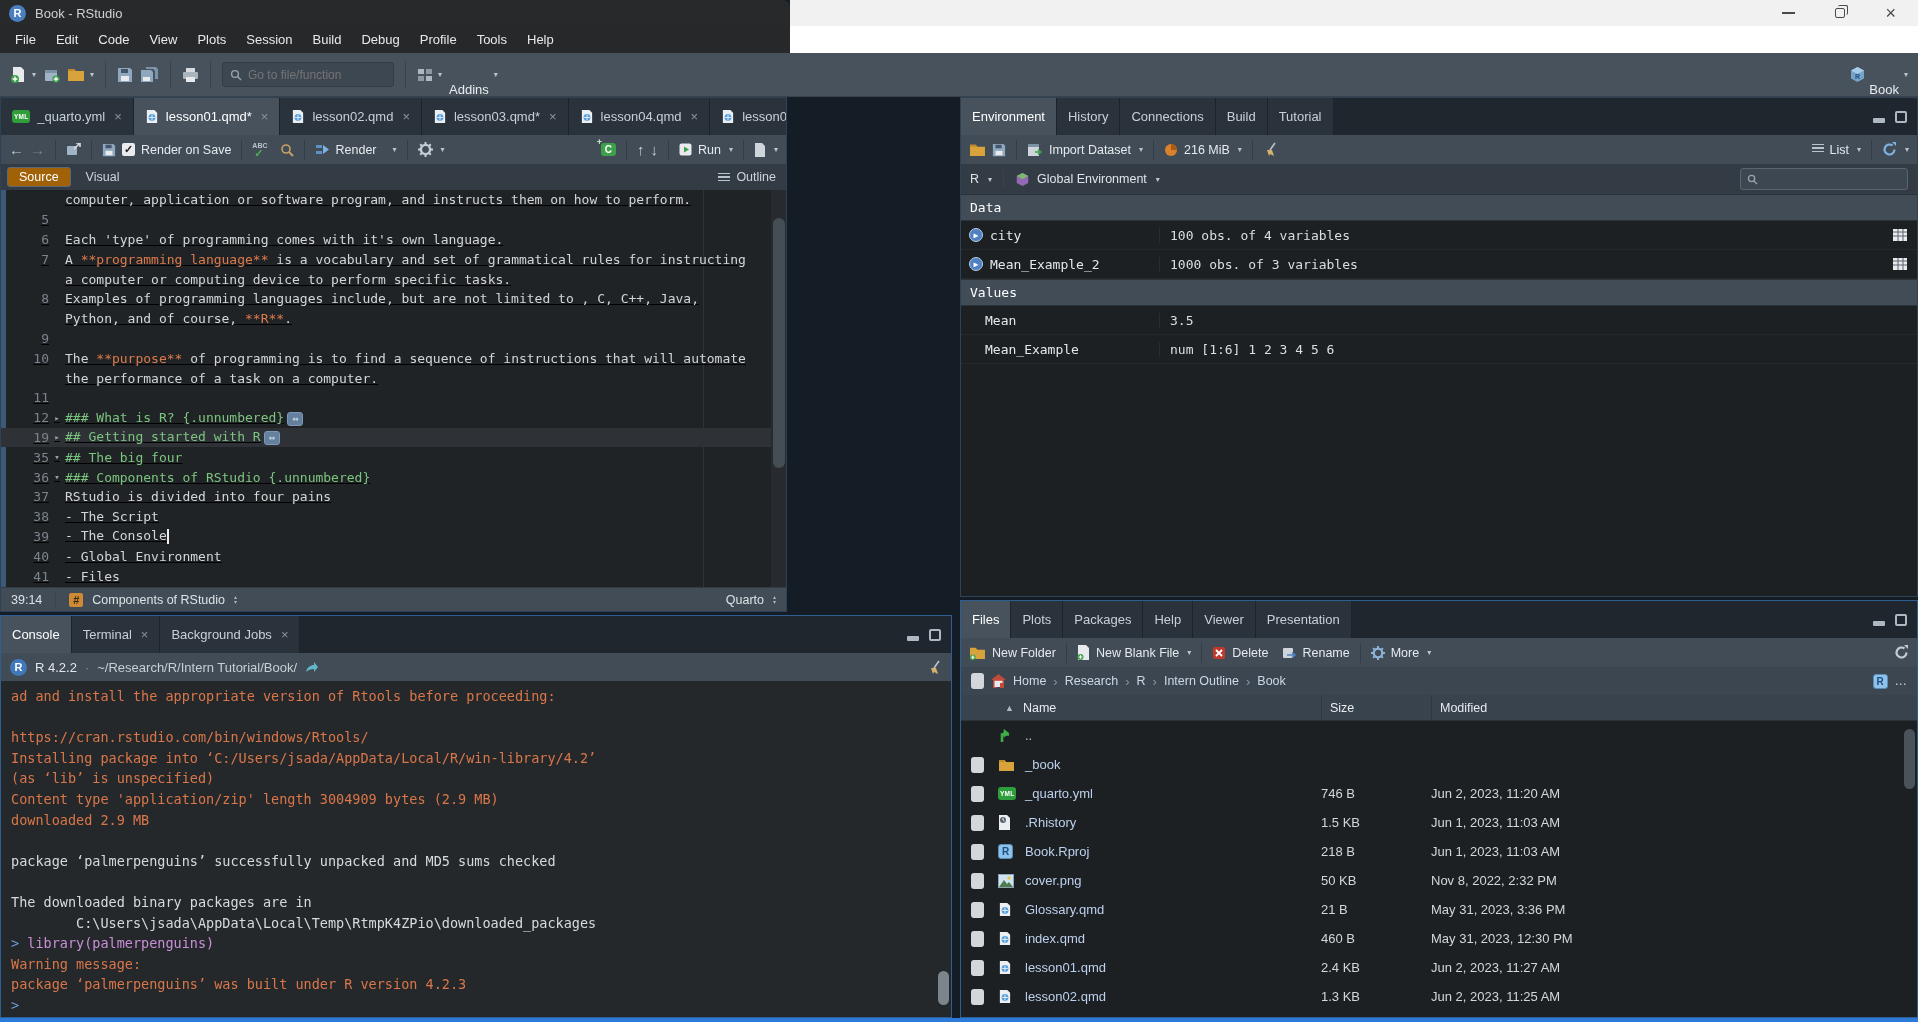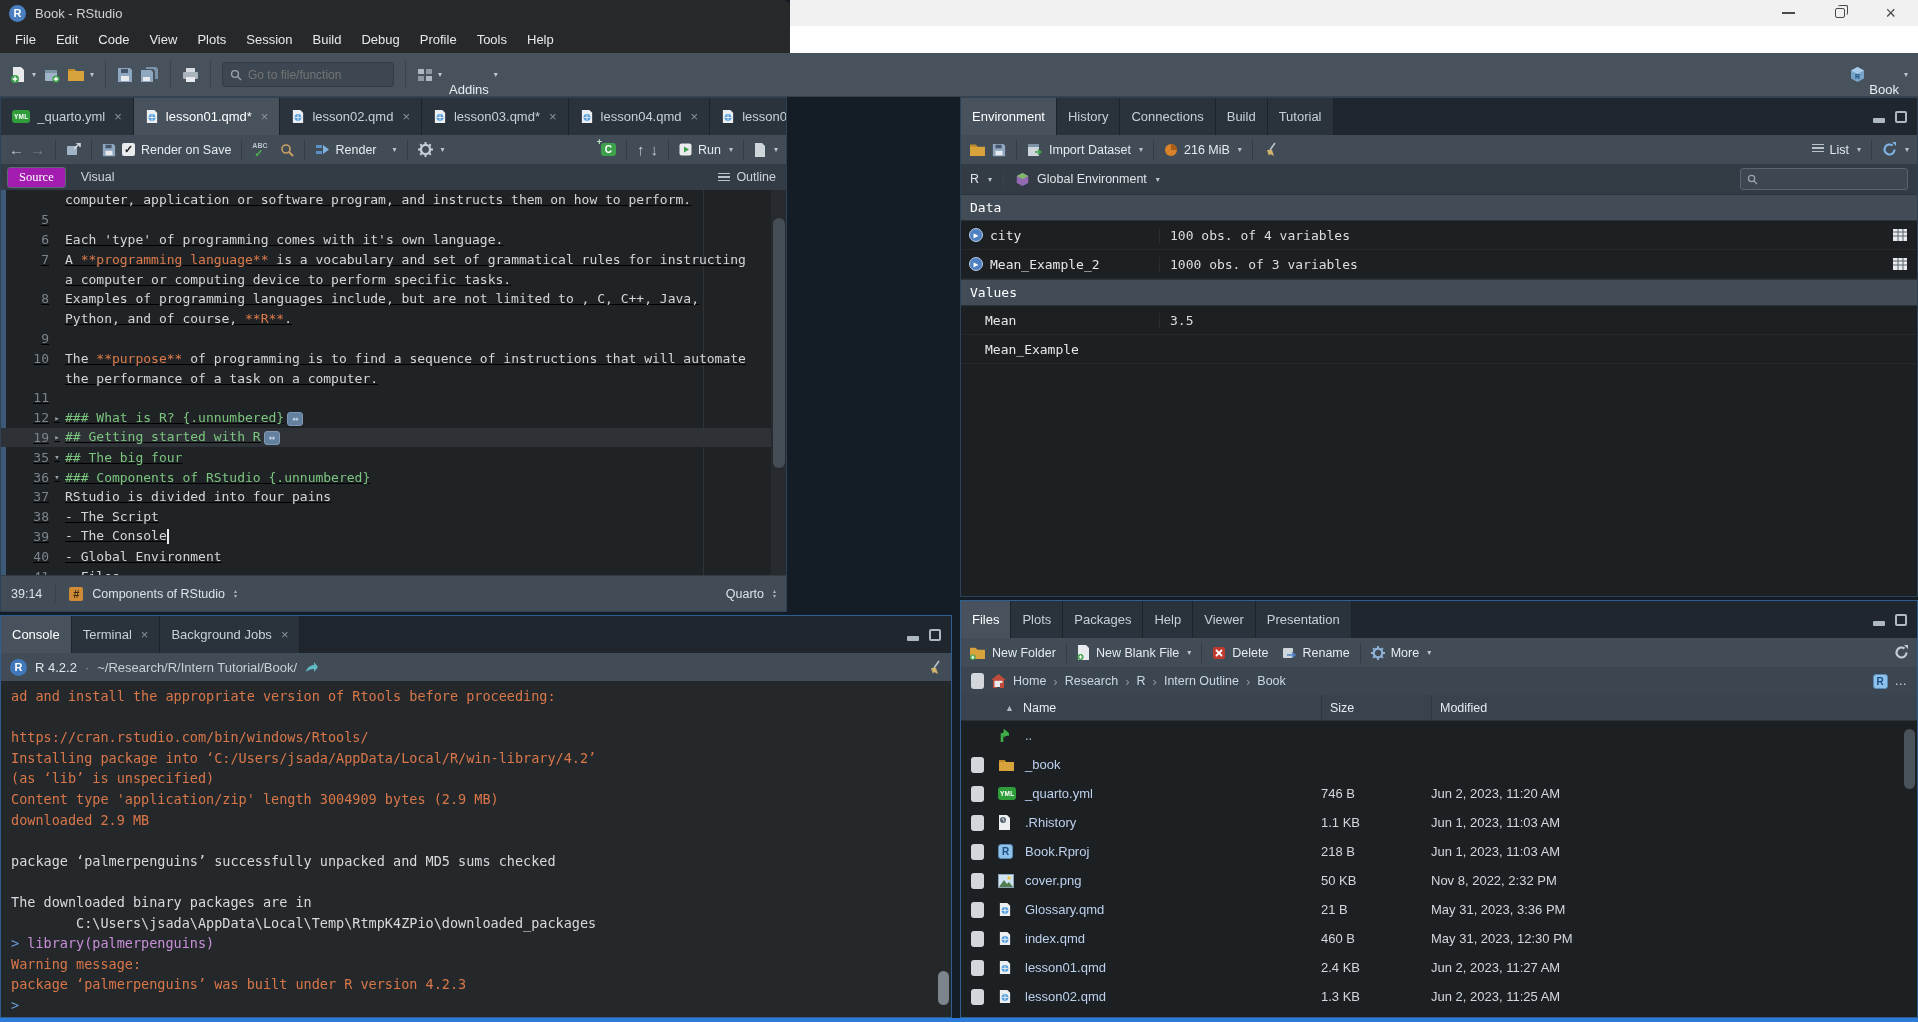--- a/index.html
+++ b/index.html
@@ -57,42 +57,42 @@
   .arrow-ch { font-size:15px; color:#c3cdd5; }
   .arrow-ch.dim { color:#78828b; }
   .cb { width:13px; height:13px; background:#e9ebed; border-radius:2px; color:#222; font-size:11px; line-height:13px; text-align:center; font-weight:bold; }
   .abc { font-size:7px; color:#b9c3ca; font-weight:bold; position:relative; top:-4px; }
   .abc-check { color:#4fae53; font-size:11px; position:absolute; left:2px; top:5px; }
   .chunk-badge { background:#3da04a; border-radius:3px; color:#fff; font-size:10px; font-weight:bold; padding:1px 4px; position:relative; }
   .chunk-badge::before { content:"+"; position:absolute; left:-4px; top:-6px; color:#bfe8c2; font-size:9px; }
 
   .mode-row { height:26px; background:#333c44; display:flex; align-items:center; padding:0 6px; gap:4px; font-size:12.5px; color:#cdd4da; flex:0 0 auto; }
   .mode-btn { padding:2px 11px; border-radius:3px; }
-  .mode-btn.sel { background:#a21caf; border:1px solid #5d6872; color:#fff;font-family:Liberation Serif, serif; }
+  .mode-btn.sel { background:#a16207; border:1px solid #5d6872; color:#fff; }
   .outline-btn { margin-left:auto; display:flex; gap:6px; align-items:center; padding-right:4px; }
   .bars { display:inline-block; width:12px; }
   .bars i { display:block; height:1.5px; background:#b9c3ca; margin:2px 0; }
 
   
   .editor { flex:1; background:#202325; font-family:"DejaVu Sans Mono","Liberation Mono",monospace; font-size:13px; position:relative; overflow:hidden; }
   .left-strip { position:absolute; left:0; top:0; bottom:0; width:5px; background:#3c5a77; }
   .margin-line { position:absolute; left:702px; top:0; bottom:0; width:1px; background:#2e3337; }
   .ed-track { position:absolute; right:0; top:0; bottom:0; width:15px; background:#272b2f; }
   .ed-thumb { position:absolute; right:1.5px; top:28px; width:12px; height:250px; background:#454d55; border-radius:6px; }
   .ed-line { height:19.8px; display:flex; align-items:center; position:relative; white-space:pre;text-decoration:underline; }
   .ed-line.cur { background:#2e3236; }
   .gut { width:48px; text-align:right; color:#7b848d; flex:0 0 auto; }
   .fold { width:16px; font-size:9px; color:#98a2ab; text-align:center; flex:0 0 auto; }
   .code { white-space:pre; color:#d3d6d9; }
   .seg-b { color:#dd7a4b;margin-top:34px; }
   .seg-h { color:#7cc57f; }
   .pill { display:inline-block; background:#64809f; border:1px solid #8098b4; border-radius:3px; color:#e6edf6; font-size:10px; line-height:12px; padding:0 4px; margin-left:3px; }
   .caret { display:inline-block; width:2px; height:15px; background:#ececec; vertical-align:middle; }
 
-  .status-bar { height:36px; background:#414c57; border-top:1px solid #333c44; display:flex; align-items:center; gap:9px; padding:0 10px; font-size:12.5px; color:#dde2e6; flex:0 0 auto; }
+  .status-bar { height:24px; background:#414c57; border-top:1px solid #333c44; display:flex; align-items:center; gap:9px; padding:0 10px; font-size:12.5px; color:#dde2e6; flex:0 0 auto; }
   .hash-chip { width:14px; height:14px; background:#cf8a36; color:#3c2b10; font-weight:bold; font-size:11px; text-align:center; line-height:14px; border-radius:2px; }
   .tiny-arrows { font-size:6px; line-height:5px; color:#aab3bb; display:inline-flex; flex-direction:column; }
 
   
   .console-info { height:28px; background:#414c57; display:flex; align-items:center; gap:8px; padding:0 9px; font-size:13px; color:#e2e6ea; flex:0 0 auto; }
   .r-ball { width:17px; height:17px; border-radius:50%; background:#4178bc; color:#fff; font-size:11px; font-weight:bold; display:flex; align-items:center; justify-content:center; }
   .cwd { color:#c9cfd4; }
   .console-body { flex:1; padding:5px 0 0 10px; font-family:"DejaVu Sans Mono","Liberation Mono",monospace; font-size:13.5px; line-height:20.6px; background:#25282a; position:relative; }
   .cl { white-space:pre; }
   .cl-orange { color:#d9764a; }
@@ -627,20 +627,21 @@
       <div class="env-row">
         <span class="env-name indent">
           <span>Mean</span>
         </span>
         <span class="env-val">3.5</span>
       </div>
       <div class="env-row">
         <span class="env-name indent">
           <span>Mean_Example</span>
         </span>
+        <span class="env-val">num [1:6] 1 2 3 4 5 6</span>
       </div>
     </div>
 </section>
 
 <section class="pane" id="files-pane">
   <div class="tabstrip" id="files-tabs">
       <div class="tab active">
         <span>Files</span>
       </div>
       <div class="tab">
@@ -794,21 +795,21 @@
         <span class="f-icon">
           <span style="display: inline-flex;">
             <svg width="13" height="15" viewBox="0 0 13 15">
               <path d="M1 0h8l3 3v12H1z" fill="#eceff1"></path>
               <circle cx="5" cy="5" r="3" fill="#5a646e"></circle>
               <path d="M5 3v2l1.5 1" stroke="#eceff1" stroke-width="1" fill="none"></path>
             </svg>
           </span>
         </span>
         <span class="f-name">.Rhistory</span>
-        <span class="f-size">1.1 KB</span>
+        <span class="f-size">1.5 KB</span>
         <span class="f-mod">Jun 1, 2023, 11:03 AM</span>
       </div>
       <div class="file-row">
         <span class="f-check"></span>
         <span class="f-icon">
           <span style="display: inline-flex;">
             <span class="rproj-badge">R</span>
           </span>
         </span>
         <span class="f-name">Book.Rproj</span>

